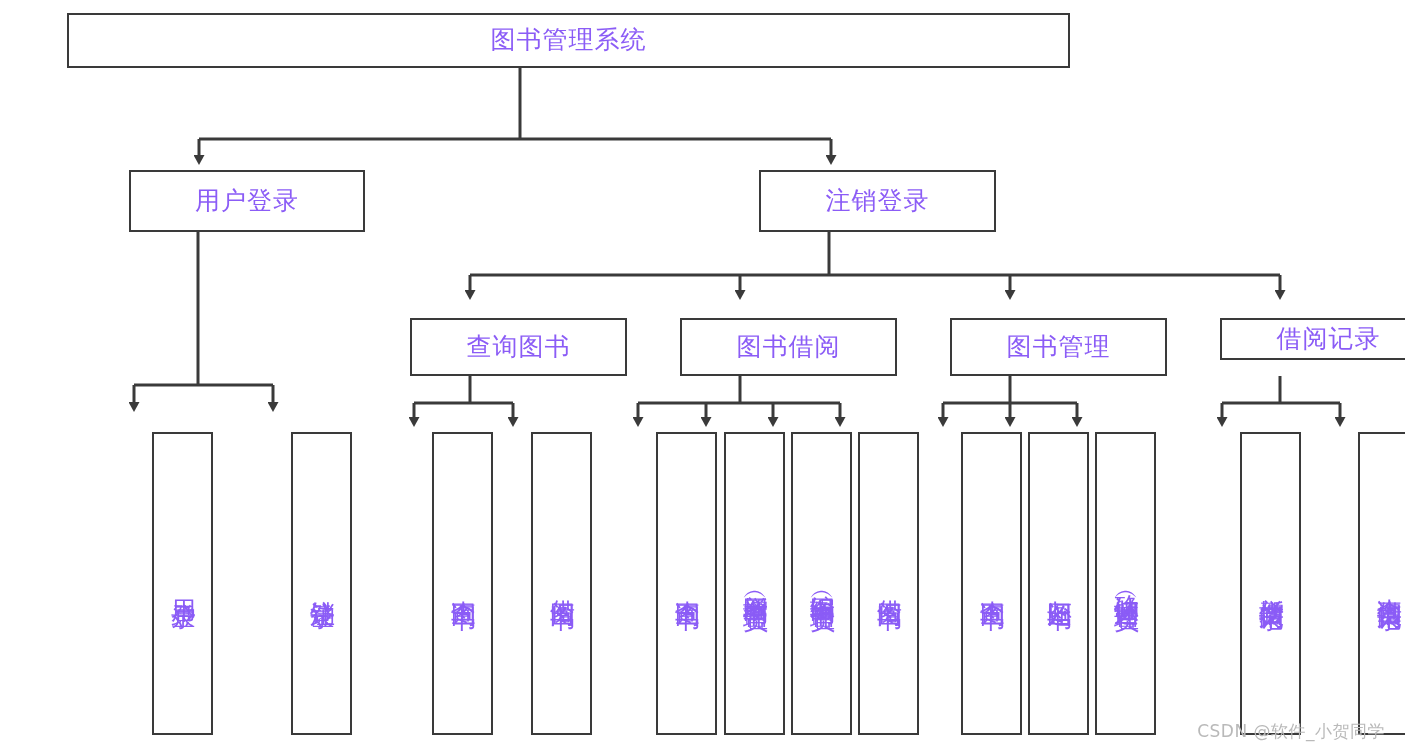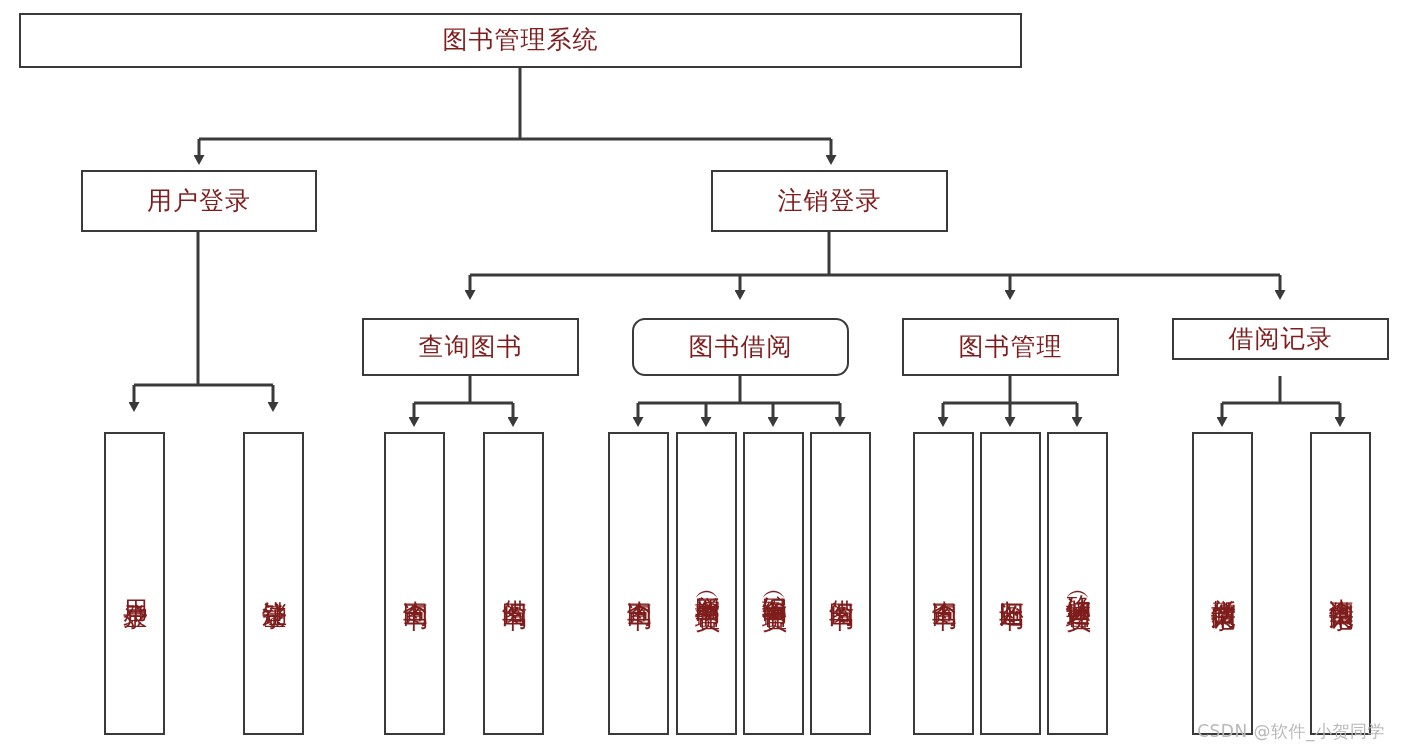--- a/index.html
+++ b/index.html
@@ -27,21 +27,22 @@
     pointer-events: none;
   }
   .node {
     position: absolute;
     box-sizing: border-box;
     border: 2.5px solid #3a3a3a;
     background: #ffffff;
     display: flex;
     align-items: center;
     justify-content: center;
-    color: #7f1d1d;
+    color: #8b5cf6;
+    margin-left: 48px;
   }
   .node.horiz {
     font-size: 25px;
     line-height: 1.15;
     letter-spacing: 1px;
     text-align: center;
   }
   .node.vert {
     writing-mode: vertical-rl;
     text-orientation: upright;
@@ -132,21 +133,21 @@
   <div class="node horiz" style="left:81px; top:170px; width:236px; height:62px;">
     <span>用户登录</span>
   </div>
   <div class="node horiz" style="left:711px; top:170px; width:237px; height:62px;">
     <span>注销登录</span>
   </div>
 
   <div class="node horiz" style="left:362px; top:318px; width:217px; height:58px;">
     <span>查询图书</span>
   </div>
-  <div class="node horiz" style="left:632px; top:318px; width:217px; height:58px;border-radius:13px;">
+  <div class="node horiz" style="left:632px; top:318px; width:217px; height:58px;">
     <span>图书借阅</span>
   </div>
   <div class="node horiz" style="left:902px; top:318px; width:217px; height:58px;">
     <span>图书管理</span>
   </div>
   <div class="node horiz" style="left:1172px; top:318px; width:217px; height:42px;">
     <span>借阅记录</span>
   </div>
 
   <div class="node vert" style="left:104px; top:432px; width:61px; height:303px;">

